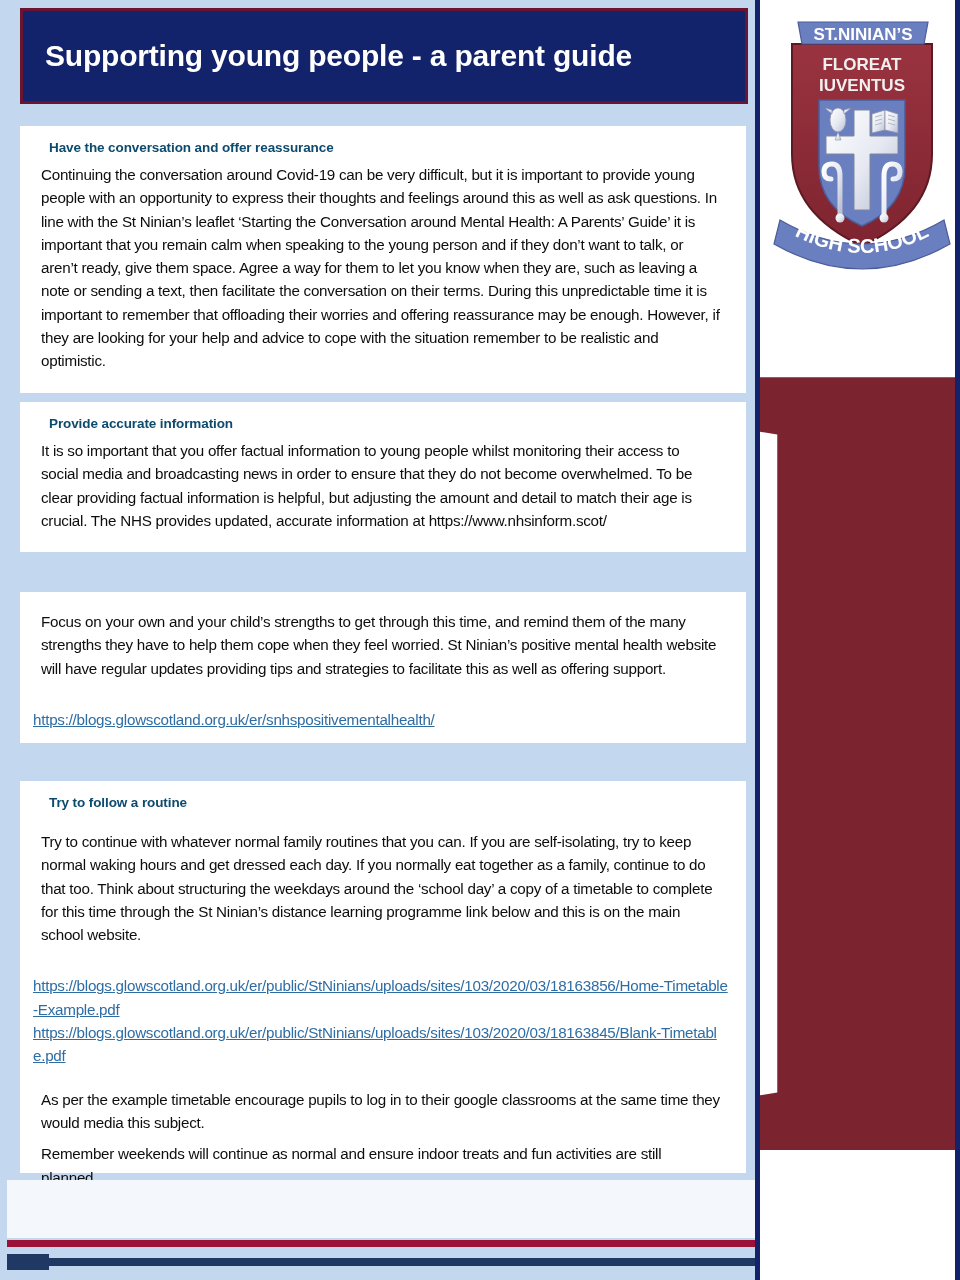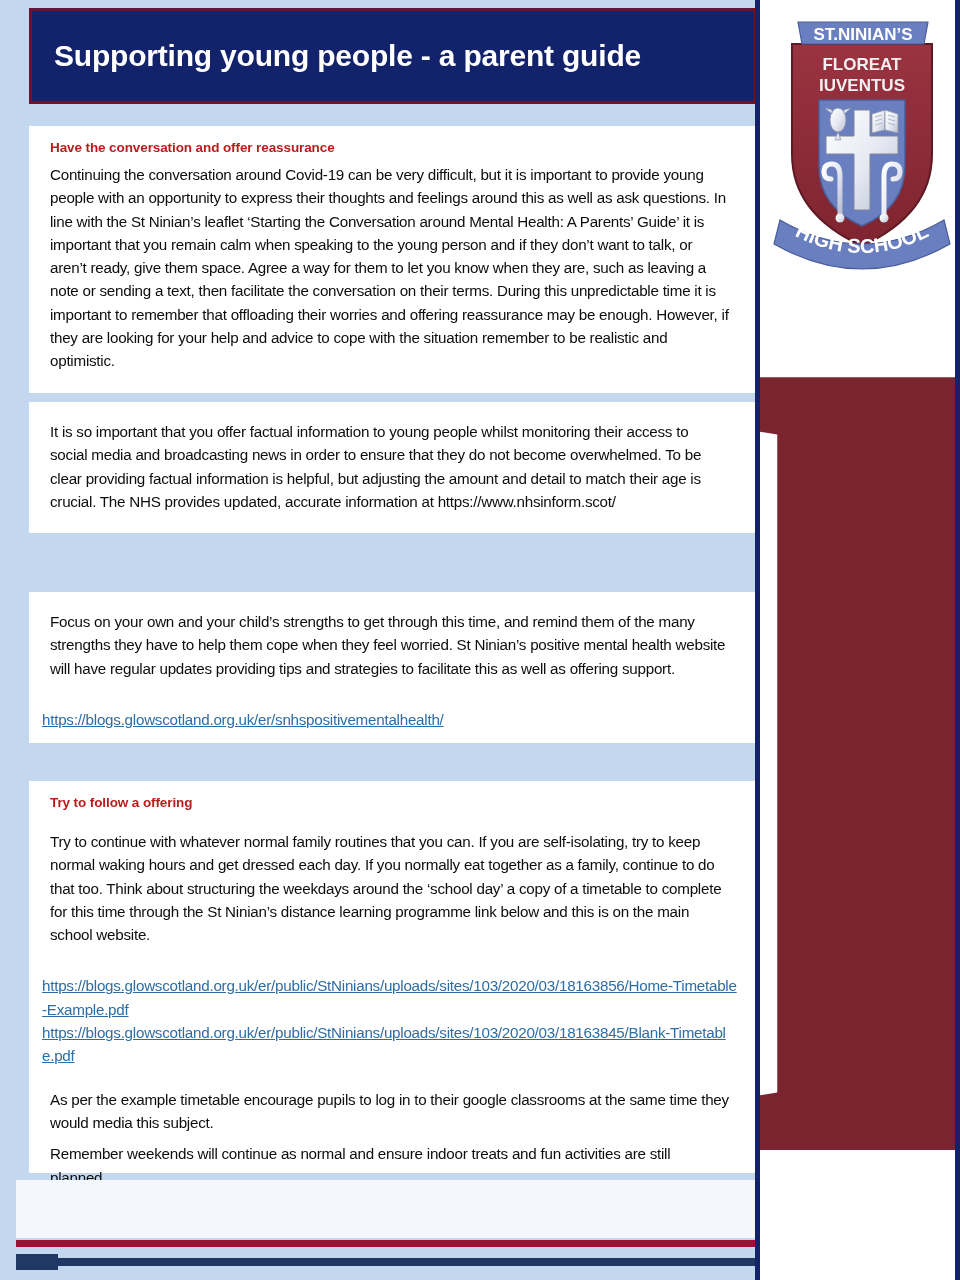--- a/index.html
+++ b/index.html
@@ -19,21 +19,21 @@
     position: relative;
     width: 960px;
     height: 1280px;
     background: #c3d7ef;
     overflow: hidden;
   }
 
   
   .main-col {
     position: absolute;
-    left: 16px;
+    left: 7px;
     top: 0;
     width: 863px;
     height: 1280px;
     background: #c3d7ef;
     overflow: hidden;
   }
 
   .title-banner {
     position: absolute;
     left: 13px;
@@ -58,25 +58,25 @@
   .card {
     position: absolute;
     left: 13px;
     width: 726px;
     background: #ffffff;
     box-sizing: border-box;
     padding: 10px 18px 12px 13px;
   }
 
   .card-heading {
-    color: #b91c1c;
+    color: #0c4a6e;
     font-size: 13.5px;
     font-weight: bold;
     letter-spacing: -0.1px;
-    margin: 4px 0 8px 8px;
+    margin: 4px 0 8px 16px;
     font-family: "Liberation Sans", sans-serif;
   }
 
   .card-body {
     color: #0d0d0d;
     font-size: 15.2px;
     line-height: 23.3px;
     letter-spacing: -0.25px;
     font-family: "Liberation Sans", sans-serif;
   }
@@ -194,36 +194,37 @@
     </div>
 
     <div class="card" id="card-1">
       <div class="card-heading">Have the conversation and offer reassurance</div>
       <div class="card-body">
         <p>Continuing the conversation around Covid-19 can be very difficult, but it is important to provide young people with an opportunity to express their thoughts and feelings around this as well as ask questions. In line with the St Ninian’s leaflet ‘Starting the Conversation around Mental Health: A Parents’ Guide’ it is important that you remain calm when speaking to the young person and if they don’t want to talk, or aren’t ready, give them space. Agree a way for them to let you know when they are, such as leaving a note or sending a text, then facilitate the conversation on their terms. During this unpredictable time it is important to remember that offloading their worries and offering reassurance may be enough. However, if they are looking for your help and advice to cope with the situation remember to be realistic and optimistic.</p>
       </div>
     </div>
 
     <div class="card" id="card-2">
+      <div class="card-heading">Provide accurate information</div>
       <div class="card-body">
         <p>It is so important that you offer factual information to young people whilst monitoring their access to social media and broadcasting news in order to ensure that they do not become overwhelmed. To be clear providing factual information is helpful, but adjusting the amount and detail to match their age is crucial.  The NHS provides updated, accurate information at https://www.nhsinform.scot/</p>
       </div>
     </div>
 
     <div class="card" id="card-3">
       <div class="card-body">
         <p>Focus on your own and your child’s strengths to get through this time, and remind them of the many strengths they have to help them cope when they feel worried. St Ninian’s positive mental health website will have regular updates providing tips and strategies to facilitate this as well as offering support.</p>
         <div class="link-block link-stack">
           <a class="link" href="#">https://blogs.glowscotland.org.uk/er/snhspositivementalhealth/</a>
         </div>
       </div>
     </div>
 
     <div class="card" id="card-4">
-      <div class="card-heading">Try to follow a offering</div>
+      <div class="card-heading">Try to follow a routine</div>
       <div class="card-body">
         <p class="gap-p">Try to continue with whatever normal family routines that you can. If you are self-isolating, try to keep normal waking hours and get dressed each day. If you normally eat together as a family, continue to do that too. Think about structuring the weekdays around the ‘school day’ a copy of a timetable to complete for this time through the St Ninian’s distance learning programme link below and this is on the main school website.</p>
         <div class="link-block link-stack">
           <a class="link" href="#">https://blogs.glowscotland.org.uk/er/public/StNinians/uploads/sites/103/2020/03/18163856/Home-Timetable-Example.pdf</a>
           <a class="link" href="#">https://blogs.glowscotland.org.uk/er/public/StNinians/uploads/sites/103/2020/03/18163845/Blank-Timetable.pdf</a>
         </div>
         <p class="gap-p">As per the example timetable encourage pupils to log in to their google classrooms at the same time they would media this subject.</p>
         <p>Remember weekends will continue as normal and ensure indoor treats and fun activities are still planned.</p>
       </div>
     </div>

